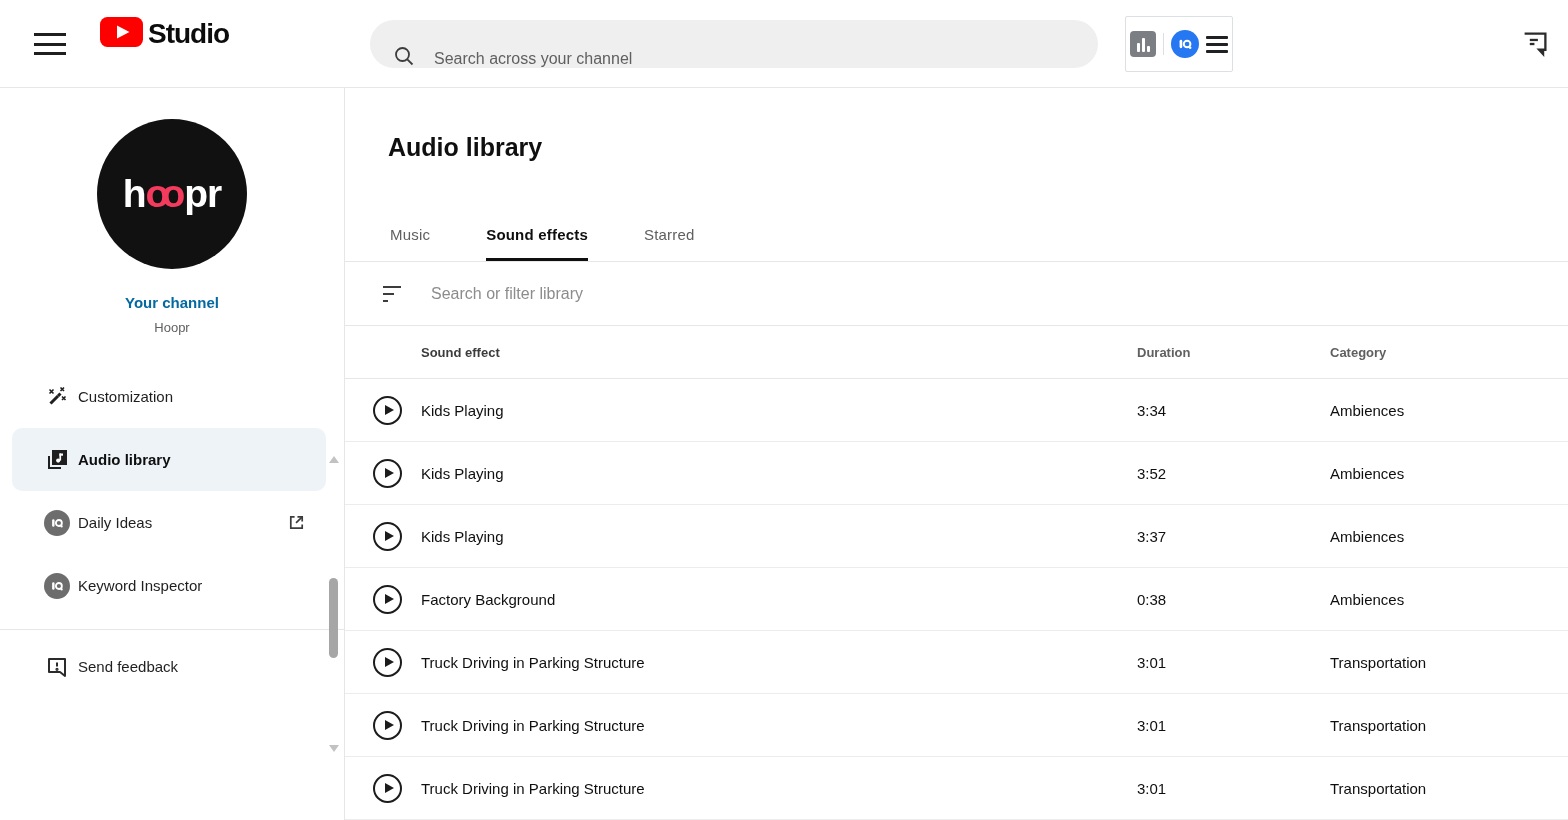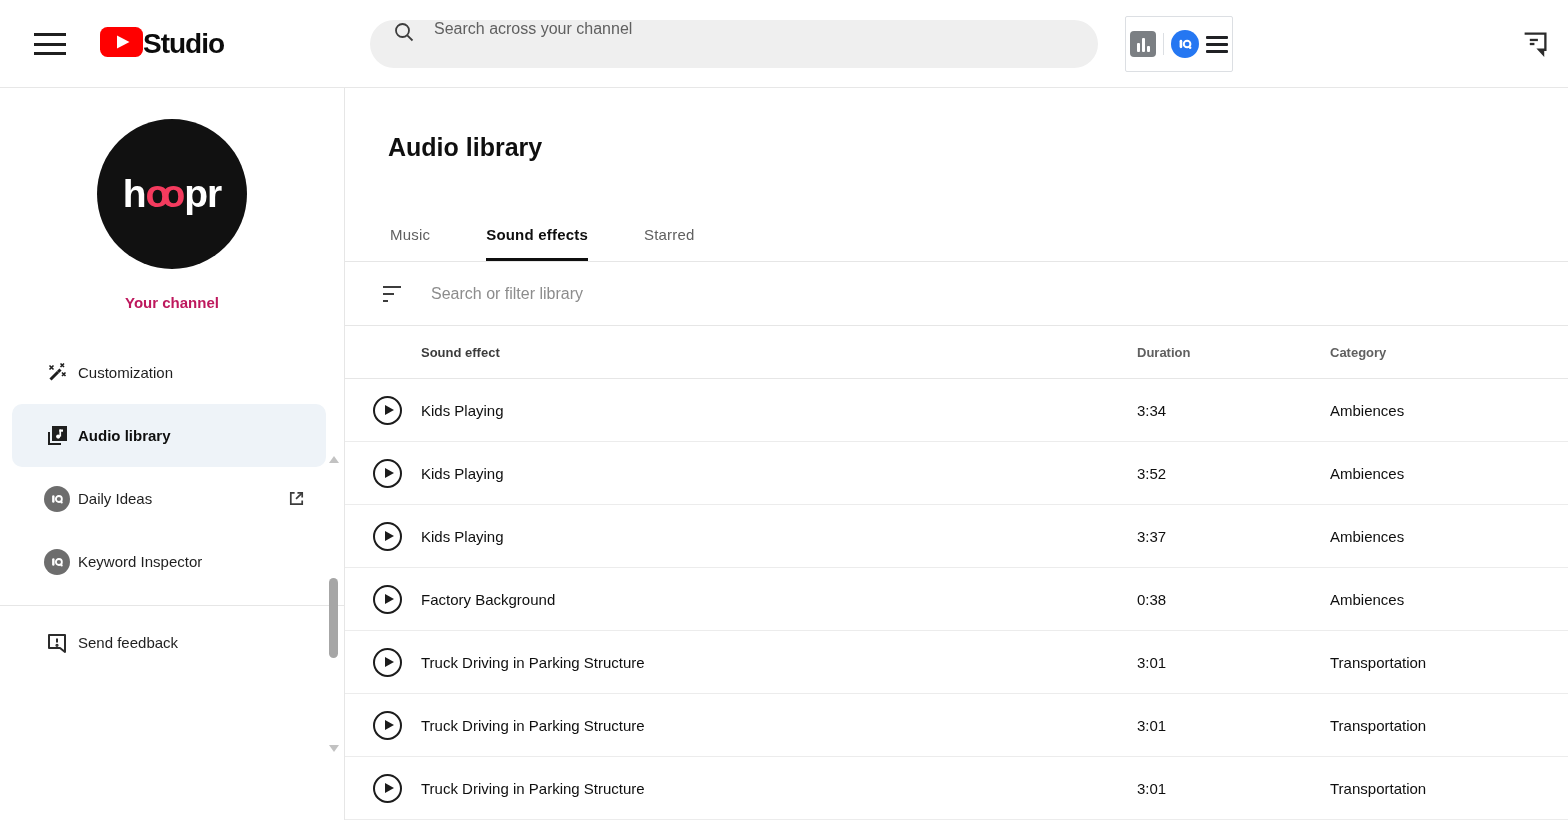--- a/index.html
+++ b/index.html
@@ -7,24 +7,24 @@
     font-family:"Liberation Sans", sans-serif; color:#0f0f0f; }
   .app { width:1568px; height:820px; display:flex; flex-direction:column; }
 
   
   .topbar { position:relative; height:88px; flex:0 0 88px; background:#fff;
     border-bottom:1px solid #e7e7e7; z-index:5; }
   .hamburger { position:absolute; left:34px; top:31px; width:32px; height:26px;
     display:flex; flex-direction:column; justify-content:space-between; padding:2px 0;
     background:none; border:none; cursor:pointer; }
   .hamburger span { display:block; width:32px; height:3px; background:#1f1f1f; }
-  .logo { position:absolute; left:100px; top:27px; display:flex; align-items:center; cursor:pointer; }
+  .logo { position:absolute; left:100px; top:17px; display:flex; align-items:center; gap:5px; cursor:pointer; }
   .logo-text { font-size:28px; font-weight:700; letter-spacing:-1px; color:#0c0c0c; }
   .searchbar { position:absolute; left:370px; top:20px; width:728px; height:48px;
-    background:#efefef; border-radius:24px; display:flex; align-items:flex-start; padding:0 0 0 22px; }
+    background:#efefef; border-radius:24px; display:flex; align-items:flex-end; padding:0 0 0 22px; }
   .searchbar input { flex:1; border:none; background:transparent; outline:none;
     font-size:16px; color:#0f0f0f; margin-left:18px; font-family:"Liberation Sans",sans-serif; }
   .searchbar input::placeholder { color:#606060; }
   .ext-box { position:absolute; left:1125px; top:16px; width:108px; height:56px; background:#fff;
     border:1px solid #dcdfe3; border-radius:2px; display:flex; align-items:center;
     justify-content:center; gap:7px; }
   .ext-chart { width:26px; height:26px; background:#7b7f83; border-radius:4px;
     display:flex; align-items:flex-end; justify-content:center; gap:2px; padding-bottom:5px; cursor:pointer; }
   .ext-chart i { display:block; width:3px; background:#fff; border-radius:1px; }
   .ext-divider { width:1px; height:22px; background:#dcdfe3; }
@@ -39,21 +39,21 @@
 
   
   .sidebar { position:relative; width:345px; flex:0 0 345px; border-right:1px solid #e6e6e6;
     background:#fff; display:flex; flex-direction:column; }
   .channel { text-align:center; }
   .avatar { width:150px; height:150px; border-radius:50%; background:#111111; margin:31px auto 0;
     display:flex; align-items:center; justify-content:center; cursor:pointer;
     font-weight:700; font-size:39px; color:#fff; letter-spacing:-1px; }
   .avatar .o { color:#f43b5e; }
   .avatar .o2 { margin-left:-7px; }
-  .channel-title { margin-top:25px; font-size:15px; font-weight:700; color:#be185d; }
+  .channel-title { margin-top:25px; font-size:15px; font-weight:700; color:#0369a1; }
   .channel-name { margin-top:9px; font-size:13px; color:#606060; }
   .menu { margin-top:30px; }
   .menu-item { position:relative; height:63px; display:flex; align-items:center;
     padding-left:44px; cursor:pointer; }
   .menu-item .mi-icon { width:26px; display:flex; justify-content:center; }
   .menu-item .mi-label { margin-left:8px; font-size:15px; color:#1f1f1f; }
   .menu-item.selected { background:#eef3f8; border-radius:10px; margin:0 18px 0 12px; padding-left:32px; }
   .menu-item.selected .mi-label { font-weight:700; color:#0f0f0f; }
   .gray-circle { width:26px; height:26px; border-radius:50%; background:#6d6d6d;
     display:flex; align-items:center; justify-content:center; }
@@ -160,20 +160,21 @@
 
     <aside class="sidebar">
       <div class="channel">
         <div class="avatar">
           <span>h</span>
             <span class="o">o</span>
             <span class="o o2">o</span>
             <span>pr</span>
         </div>
         <div class="channel-title">Your channel</div>
+        <div class="channel-name">Hoopr</div>
       </div>
 
       <nav class="menu">
 
         <div class="menu-item">
           <span class="mi-icon">
             <svg width="24" height="24" viewBox="0 0 24 24" stroke="#1f1f1f" fill="none">
               <path d="M5.5 18.5 L13 11" stroke-width="3"></path>
               <path d="M13 11 L15.5 8.5" stroke-width="3"></path>
               <path d="M4.5 4.5 l4 4 M8.5 4.5 l-4 4" stroke-width="1.6"></path>

